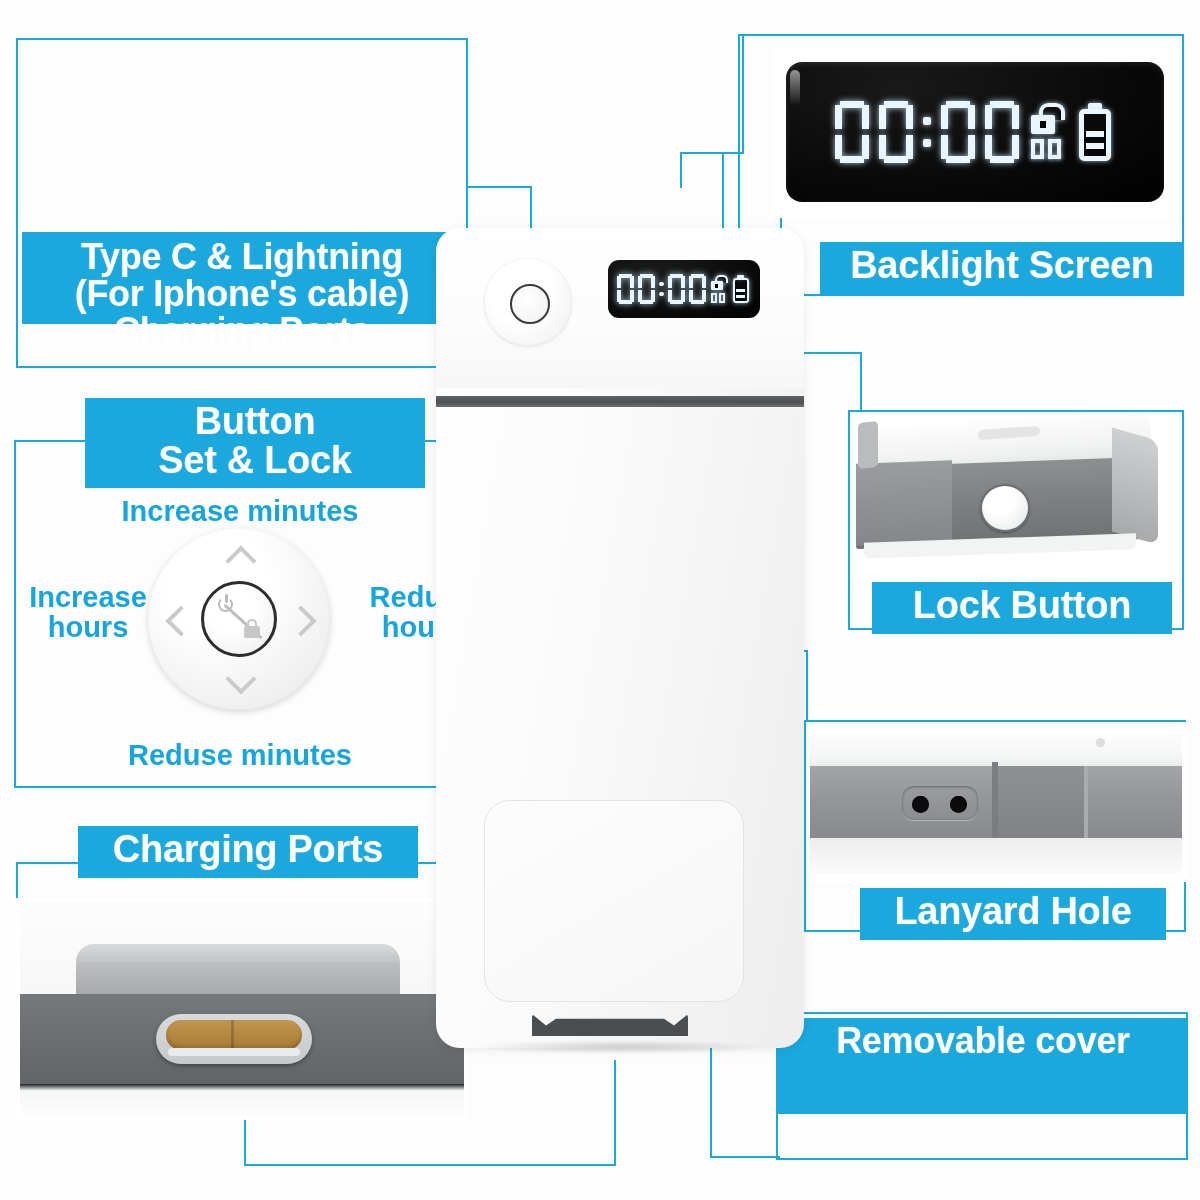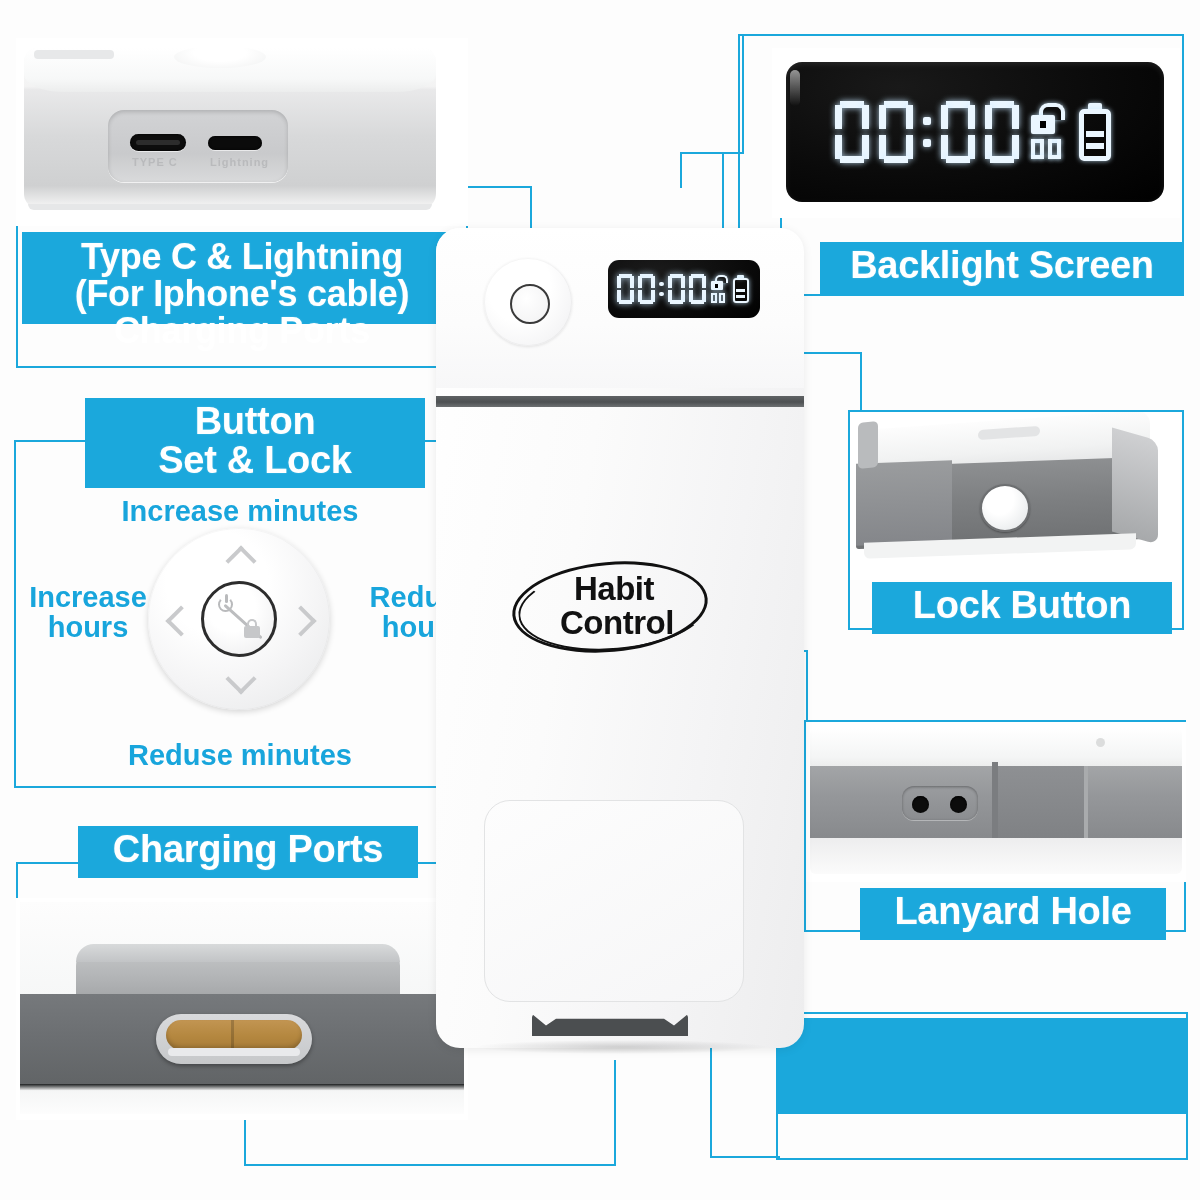--- a/index.html
+++ b/index.html
@@ -210,32 +210,20 @@
   <div class="lead leadv" style="left:806px;top:650px;height:72px;"></div>
   <div class="lead leadh" style="left:740px;top:650px;width:68px;"></div>
 
   <div class="lead leadv" style="left:710px;top:936px;height:222px;"></div>
   <div class="lead leadh" style="left:710px;top:1156px;width:70px;"></div>
 
   <div class="lead leadv" style="left:244px;top:1118px;height:48px;"></div>
   <div class="lead leadh" style="left:244px;top:1164px;width:372px;"></div>
   <div class="lead leadv" style="left:614px;top:1060px;height:106px;"></div>
 
-  <div class="photo" id="ports-photo">
-    <div class="pbody"></div>
-    <div class="ptop"></div>
-    <div class="pnotch"></div>
-    <div class="pcircle"></div>
-    <div class="precess"></div>
-    <div class="port-c"></div>
-    <div class="port-l"></div>
-    <div class="plabel" style="left:116px;top:118px;">TYPE C</div>
-    <div class="plabel" style="left:194px;top:118px;">Lightning</div>
-    <div class="pedge"></div>
-  </div>
 
   <div class="tag" style="left:22px;top:232px;width:440px;height:92px;font-size:36px;padding-top:6px;">
     <div>Type C &amp; Lightning</div>
     <div>(For Iphone's cable)</div>
     <div>Charging Ports</div>
   </div>
 
   <div class="photo" id="screen-photo">
     <div class="scr">
       <div class="seg-row">
@@ -371,20 +359,21 @@
     <div class="ch-ridge"></div>
     <div class="ch-bar"></div>
     <div class="ch-slot"></div>
     <div class="ch-gold"></div>
     <div class="ch-shine"></div>
     <div class="ch-bot"></div>
   </div>
   <div class="tag" style="left:78px;top:826px;width:340px;height:52px;font-size:38px;padding-top:4px;">Charging Ports</div>
 
   <div class="tag" style="left:778px;top:1018px;width:410px;height:96px;font-size:36px;padding-top:4px;">
+    <div>Removable cover</div>
   </div>
 
   <div id="product">
     <div class="pr-body"></div>
     <div class="pr-topsheen"></div>
 
     <div class="pr-dpad">
       <div class="pr-dpad-c"></div>
     </div>
 
@@ -443,25 +432,19 @@
           <i class="batt-cap" style="left:6px;top:1px;width:7px;height:3px;border-radius:1px 1px 0 0;"></i>
           <i class="batt-shell" style="left:2px;top:4px;width:16px;height:25px;border-width:2.5px;border-radius:3px;box-sizing:border-box;"></i>
           <i class="batt-bar" style="left:5px;top:15px;width:9px;height:3px;"></i>
           <i class="batt-bar" style="left:5px;top:21px;width:9px;height:3px;"></i>
         </span>
       </div>
     </div>
 
     <div class="pr-seam"></div>
 
-    <div class="pr-logo">
-      <div class="pr-oval"></div>
-      <div class="pr-oval2"></div>
-      <div class="pr-logo-t1">Habit</div>
-      <div class="pr-logo-t2">Control</div>
-    </div>
 
     <div class="pr-cover"></div>
     <div class="pr-notch"></div>
     <div class="pr-shadow"></div>
   </div>
 
 </div>
 
 </body></html>

